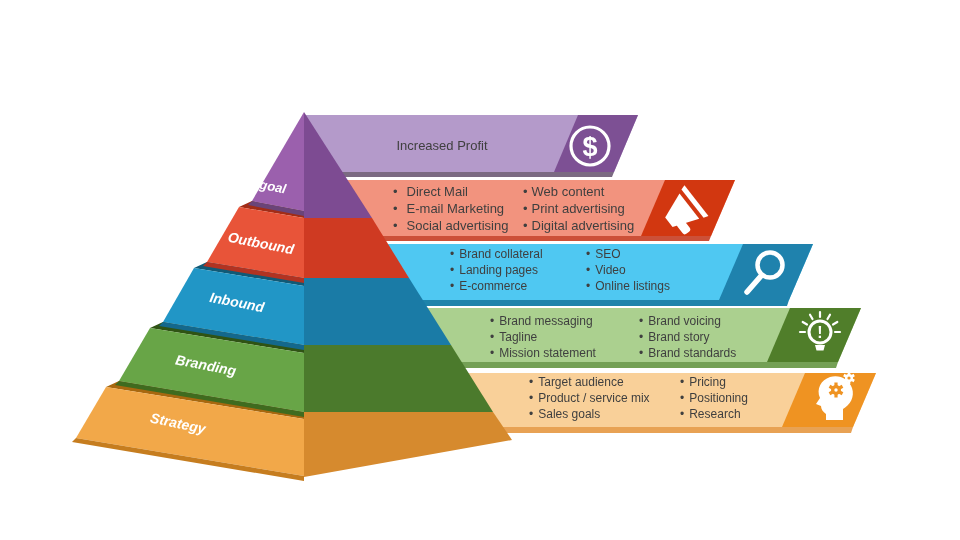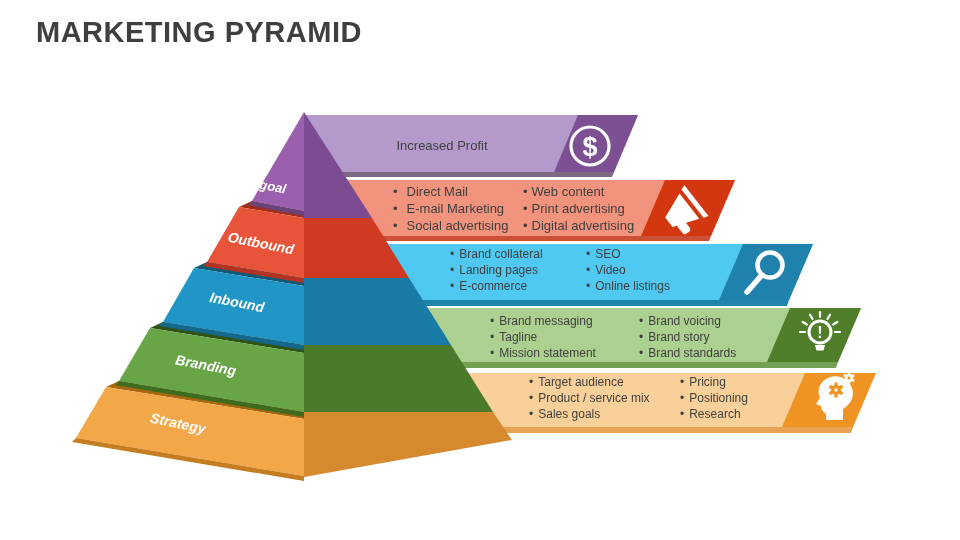--- a/index.html
+++ b/index.html
@@ -13,21 +13,20 @@
   .pl{fill:#ffffff;font-weight:bold;font-style:italic;font-size:14px;text-anchor:middle}
   .pl-sm{font-size:13px}
   .w{fill:#ffffff}
   .ws{fill:none;stroke:#ffffff}
   .ray{stroke:#ffffff;stroke-width:2.2;stroke-linecap:round}
 </style>
 </head>
 <body>
 
 <div id="stage">
-  <h1 id="page-title">MARKETING PYRAMID</h1>
 
   <svg width="960" height="540" viewBox="0 0 960 540">
 
     <g>
       <polygon points="304,115 638,115 614,172 304,172" fill="#b49aca"></polygon>
       <polygon points="304,172 614,172 612,177 304,177" fill="#7b6a82"></polygon>
       <polygon points="578,115 638,115 614,172 554,172" fill="#7d5094"></polygon>
       <text class="bt bt-lg" x="442" y="150" text-anchor="middle">Increased Profit</text>
       <g>
         <circle cx="590" cy="146" r="19" class="ws" stroke-width="3.2"></circle>

